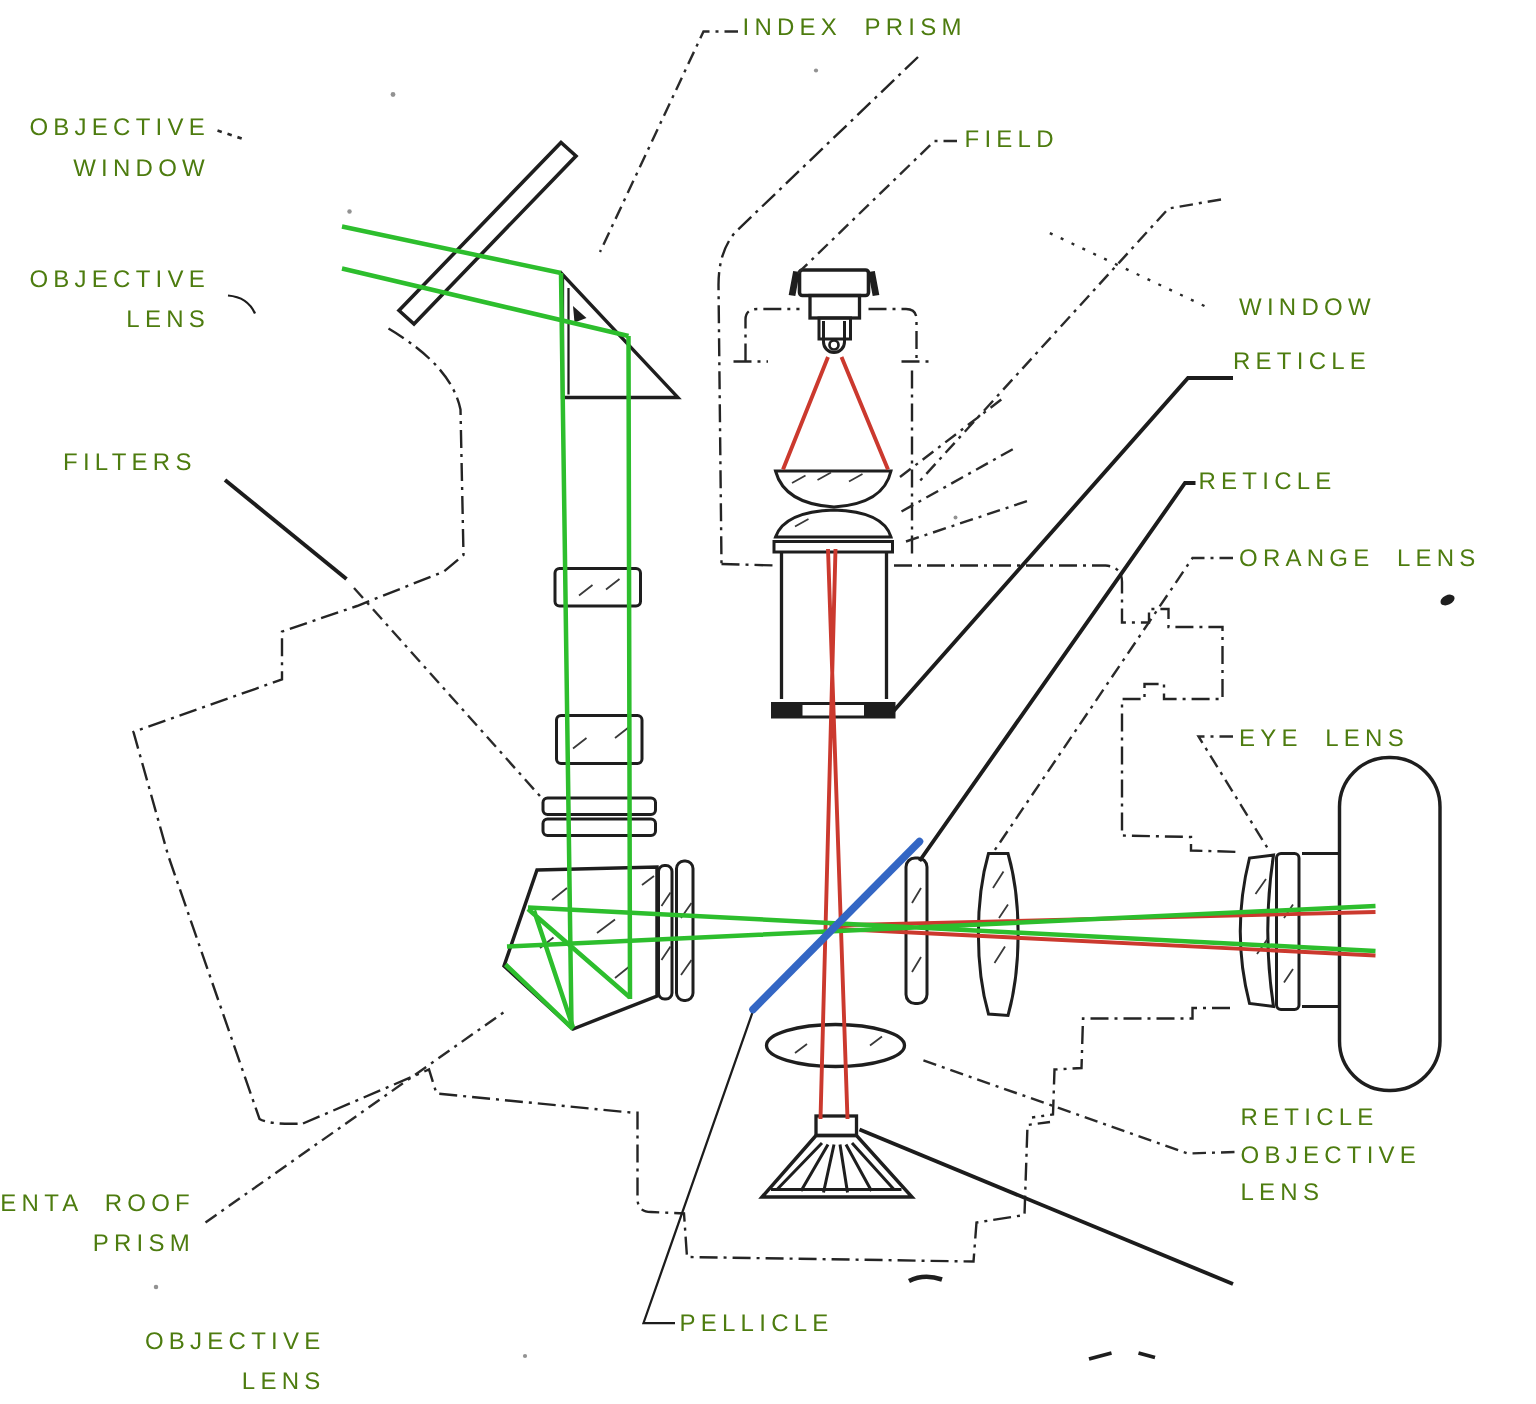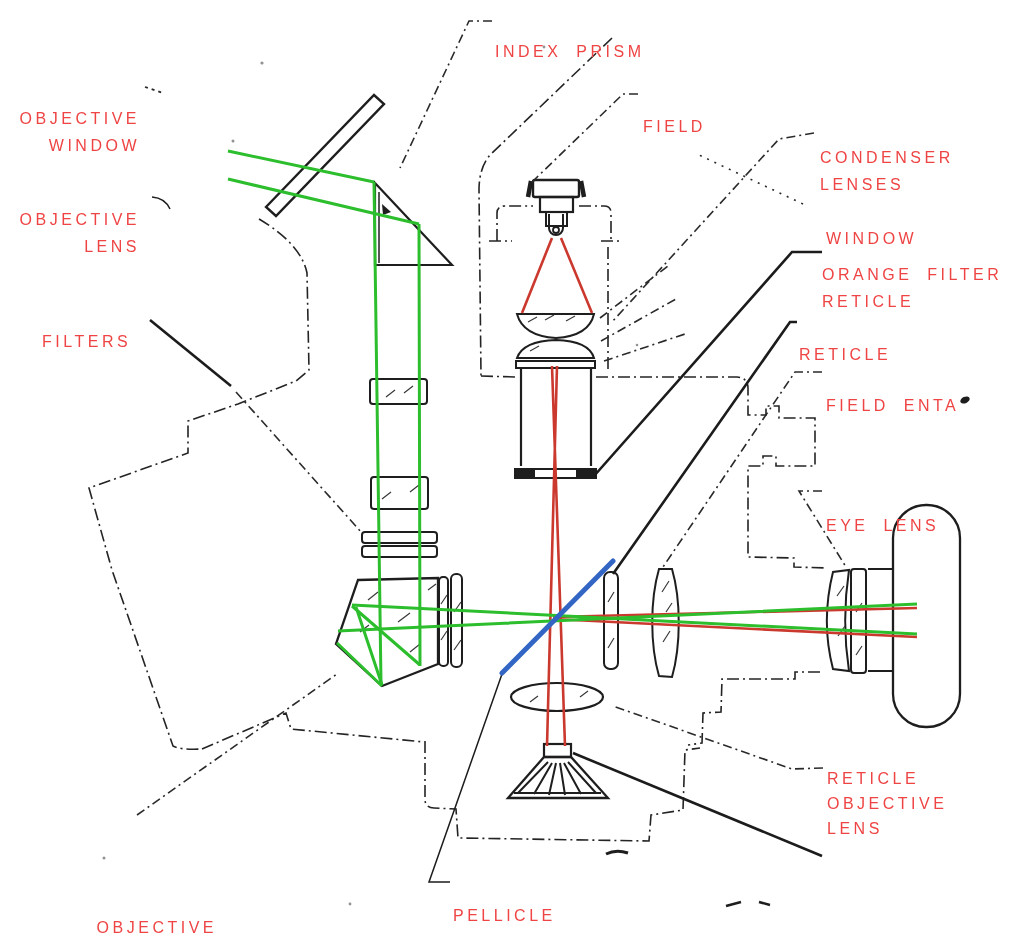--- a/index.html
+++ b/index.html
@@ -2,22 +2,22 @@
 <html><head>
 <meta charset="utf-8">
 <style>
   html,body{margin:0;padding:0;background:#e8e8e8;}
   #stage{
     position:relative;width:1024px;height:936px;background:#ffffff;
     overflow:hidden;font-family:"Liberation Sans",sans-serif;
   }
   #stage svg{position:absolute;left:0;top:0;}
   .lbl{
-    position:absolute;color:#ef4444;font-size:16px;letter-spacing:3.5px;
-    word-spacing:7px;line-height:27px;white-space:nowrap;margin-top:33px;
+    position:absolute;color:#4d7c0f;font-size:16px;letter-spacing:3.5px;
+    word-spacing:7px;line-height:27px;white-space:nowrap;
   }
   .lbl.r{text-align:right;}
   .lbl.lh25{line-height:25px;}
   .ink{stroke:#1e1e1e;fill:none;}
   .dd{stroke:#242424;fill:none;stroke-width:1.6;stroke-dasharray:12 4 2 4;}
   .lead{stroke:#1c1c1c;fill:none;stroke-width:2.6;}
   .leadthin{stroke:#1c1c1c;fill:none;stroke-width:1.5;}
   .ldd{stroke:#2a2a2a;fill:none;stroke-width:1.6;stroke-dasharray:9 4 2 4;}
   .hatch{stroke:#3a3a3a;stroke-width:1.2;fill:none;}
   .speck{fill:#4a4a4a;opacity:.6;}
@@ -185,52 +185,51 @@
   </div>
 
   <div class="lbl" style="left:495px;top:5px">
     <div>INDEX PRISM</div>
   </div>
 
   <div class="lbl" style="left:643px;top:80px">
     <div>FIELD</div>
   </div>
 
-  <div class="lbl" style="left:820px;top:111px">
-    <div>CONDENSER</div>
-    <div>LENSES</div>
-  </div>
 
   <div class="lbl" style="left:826px;top:192px">
     <div>WINDOW</div>
   </div>
 
   <div class="lbl" style="left:822px;top:228px">
-    <div>ORANGE FILTER</div>
     <div>RETICLE</div>
   </div>
 
   <div class="lbl" style="left:799px;top:308px">
     <div>RETICLE</div>
   </div>
 
   <div class="lbl" style="left:826px;top:359px">
-    <div>FIELD ENTA</div>
+    <div>ORANGE LENS</div>
   </div>
 
   <div class="lbl" style="left:826px;top:479px">
     <div>EYE LENS</div>
   </div>
 
   <div class="lbl lh25" style="left:827px;top:733px">
     <div>RETICLE</div>
     <div>OBJECTIVE</div>
     <div>LENS</div>
   </div>
 
+  <div class="lbl r" style="right:894px;top:789px">
+    <div>ENTA ROOF</div>
+    <div>PRISM</div>
+  </div>
 
   <div class="lbl r" style="right:807px;top:881px">
     <div>OBJECTIVE</div>
     <div>LENS</div>
   </div>
 
   <div class="lbl" style="left:453px;top:869px">
     <div>PELLICLE</div>
   </div>
 

